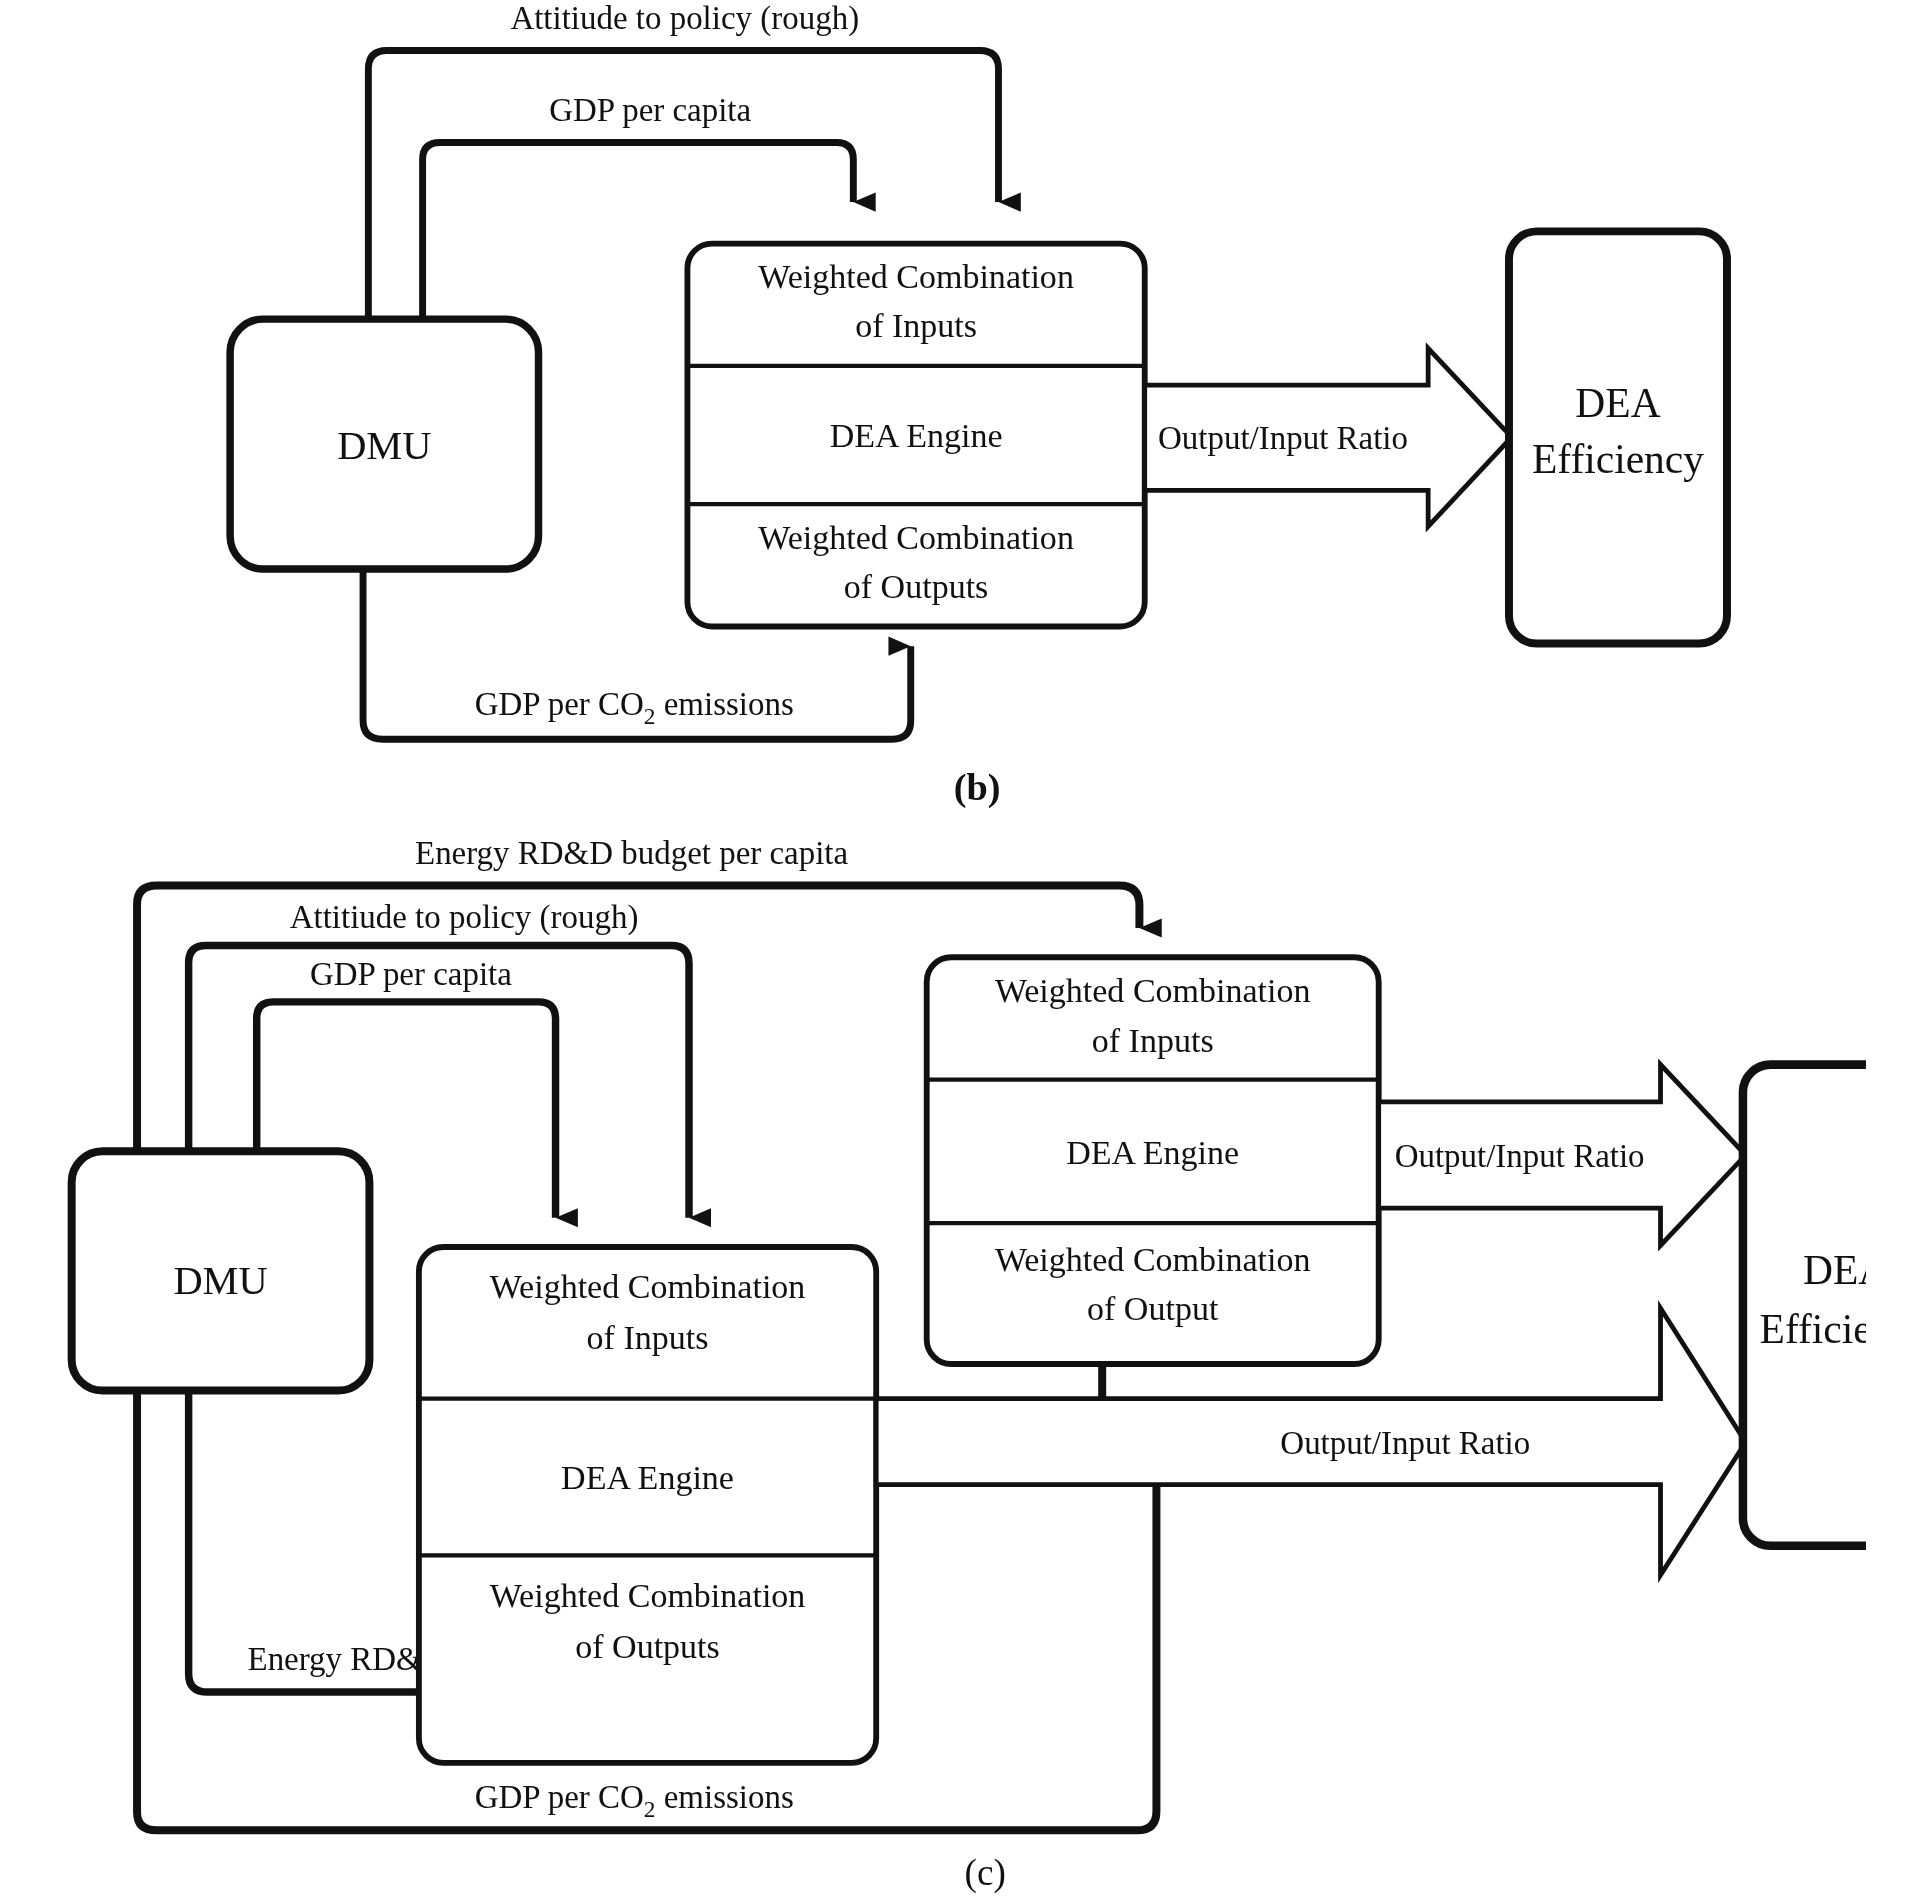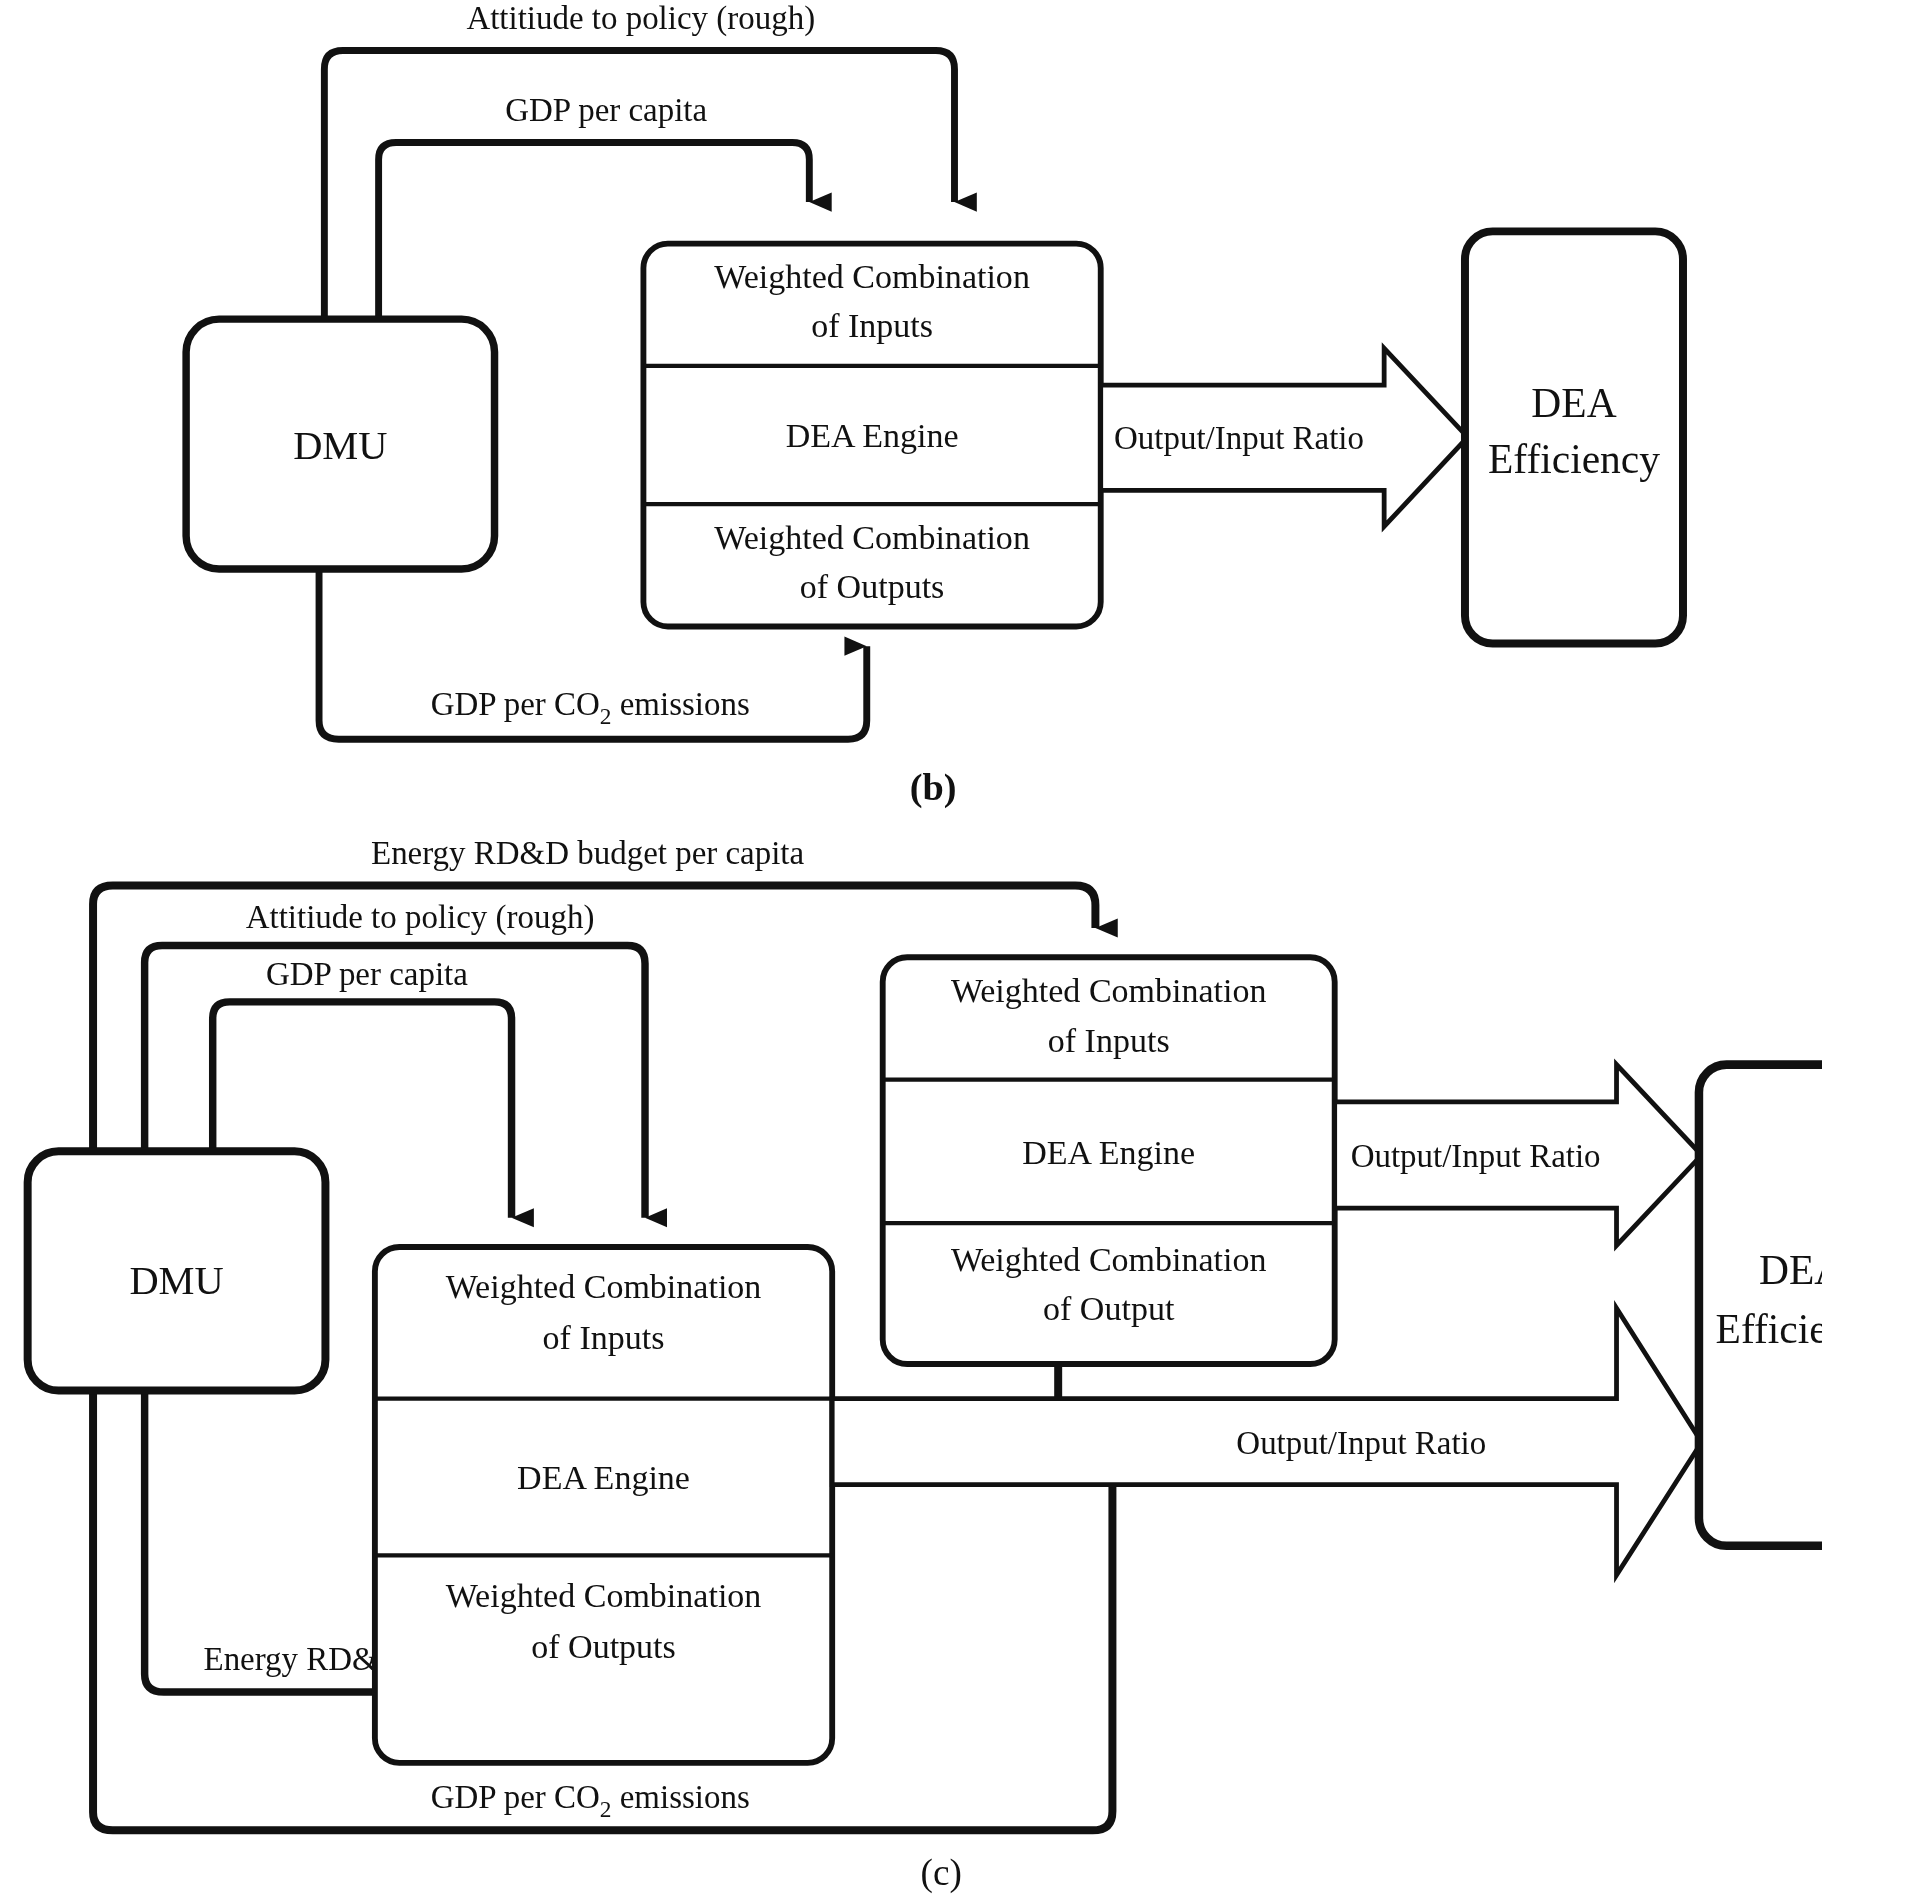--- a/index.html
+++ b/index.html
@@ -1,17 +1,17 @@
 <!DOCTYPE html>
 <html style="font-size:8.5px"><head>
 <meta charset="utf-8">
 <style>
   html,body{margin:0;padding:0;background:#ffffff;}
   body{font-family:"Liberation Serif", serif;}
-  #root{position:relative;width:1822px;height:1899px;background:#fff;overflow:hidden;}
+  #root{position:relative;width:1822px;height:1899px;background:#fff;overflow:hidden;margin-left:44px;}
   svg{display:block;}
   .dtxt{font-family:"Liberation Serif", serif; fill:#111; }
 </style>
 </head>
 <body>
 
 <div id="root">
 <svg width="1926" height="1899" viewBox="0 0 3622 3571" xmlns="http://www.w3.org/2000/svg">
 
   <rect x="0" y="0" width="3622" height="3571" fill="#ffffff"></rect>

